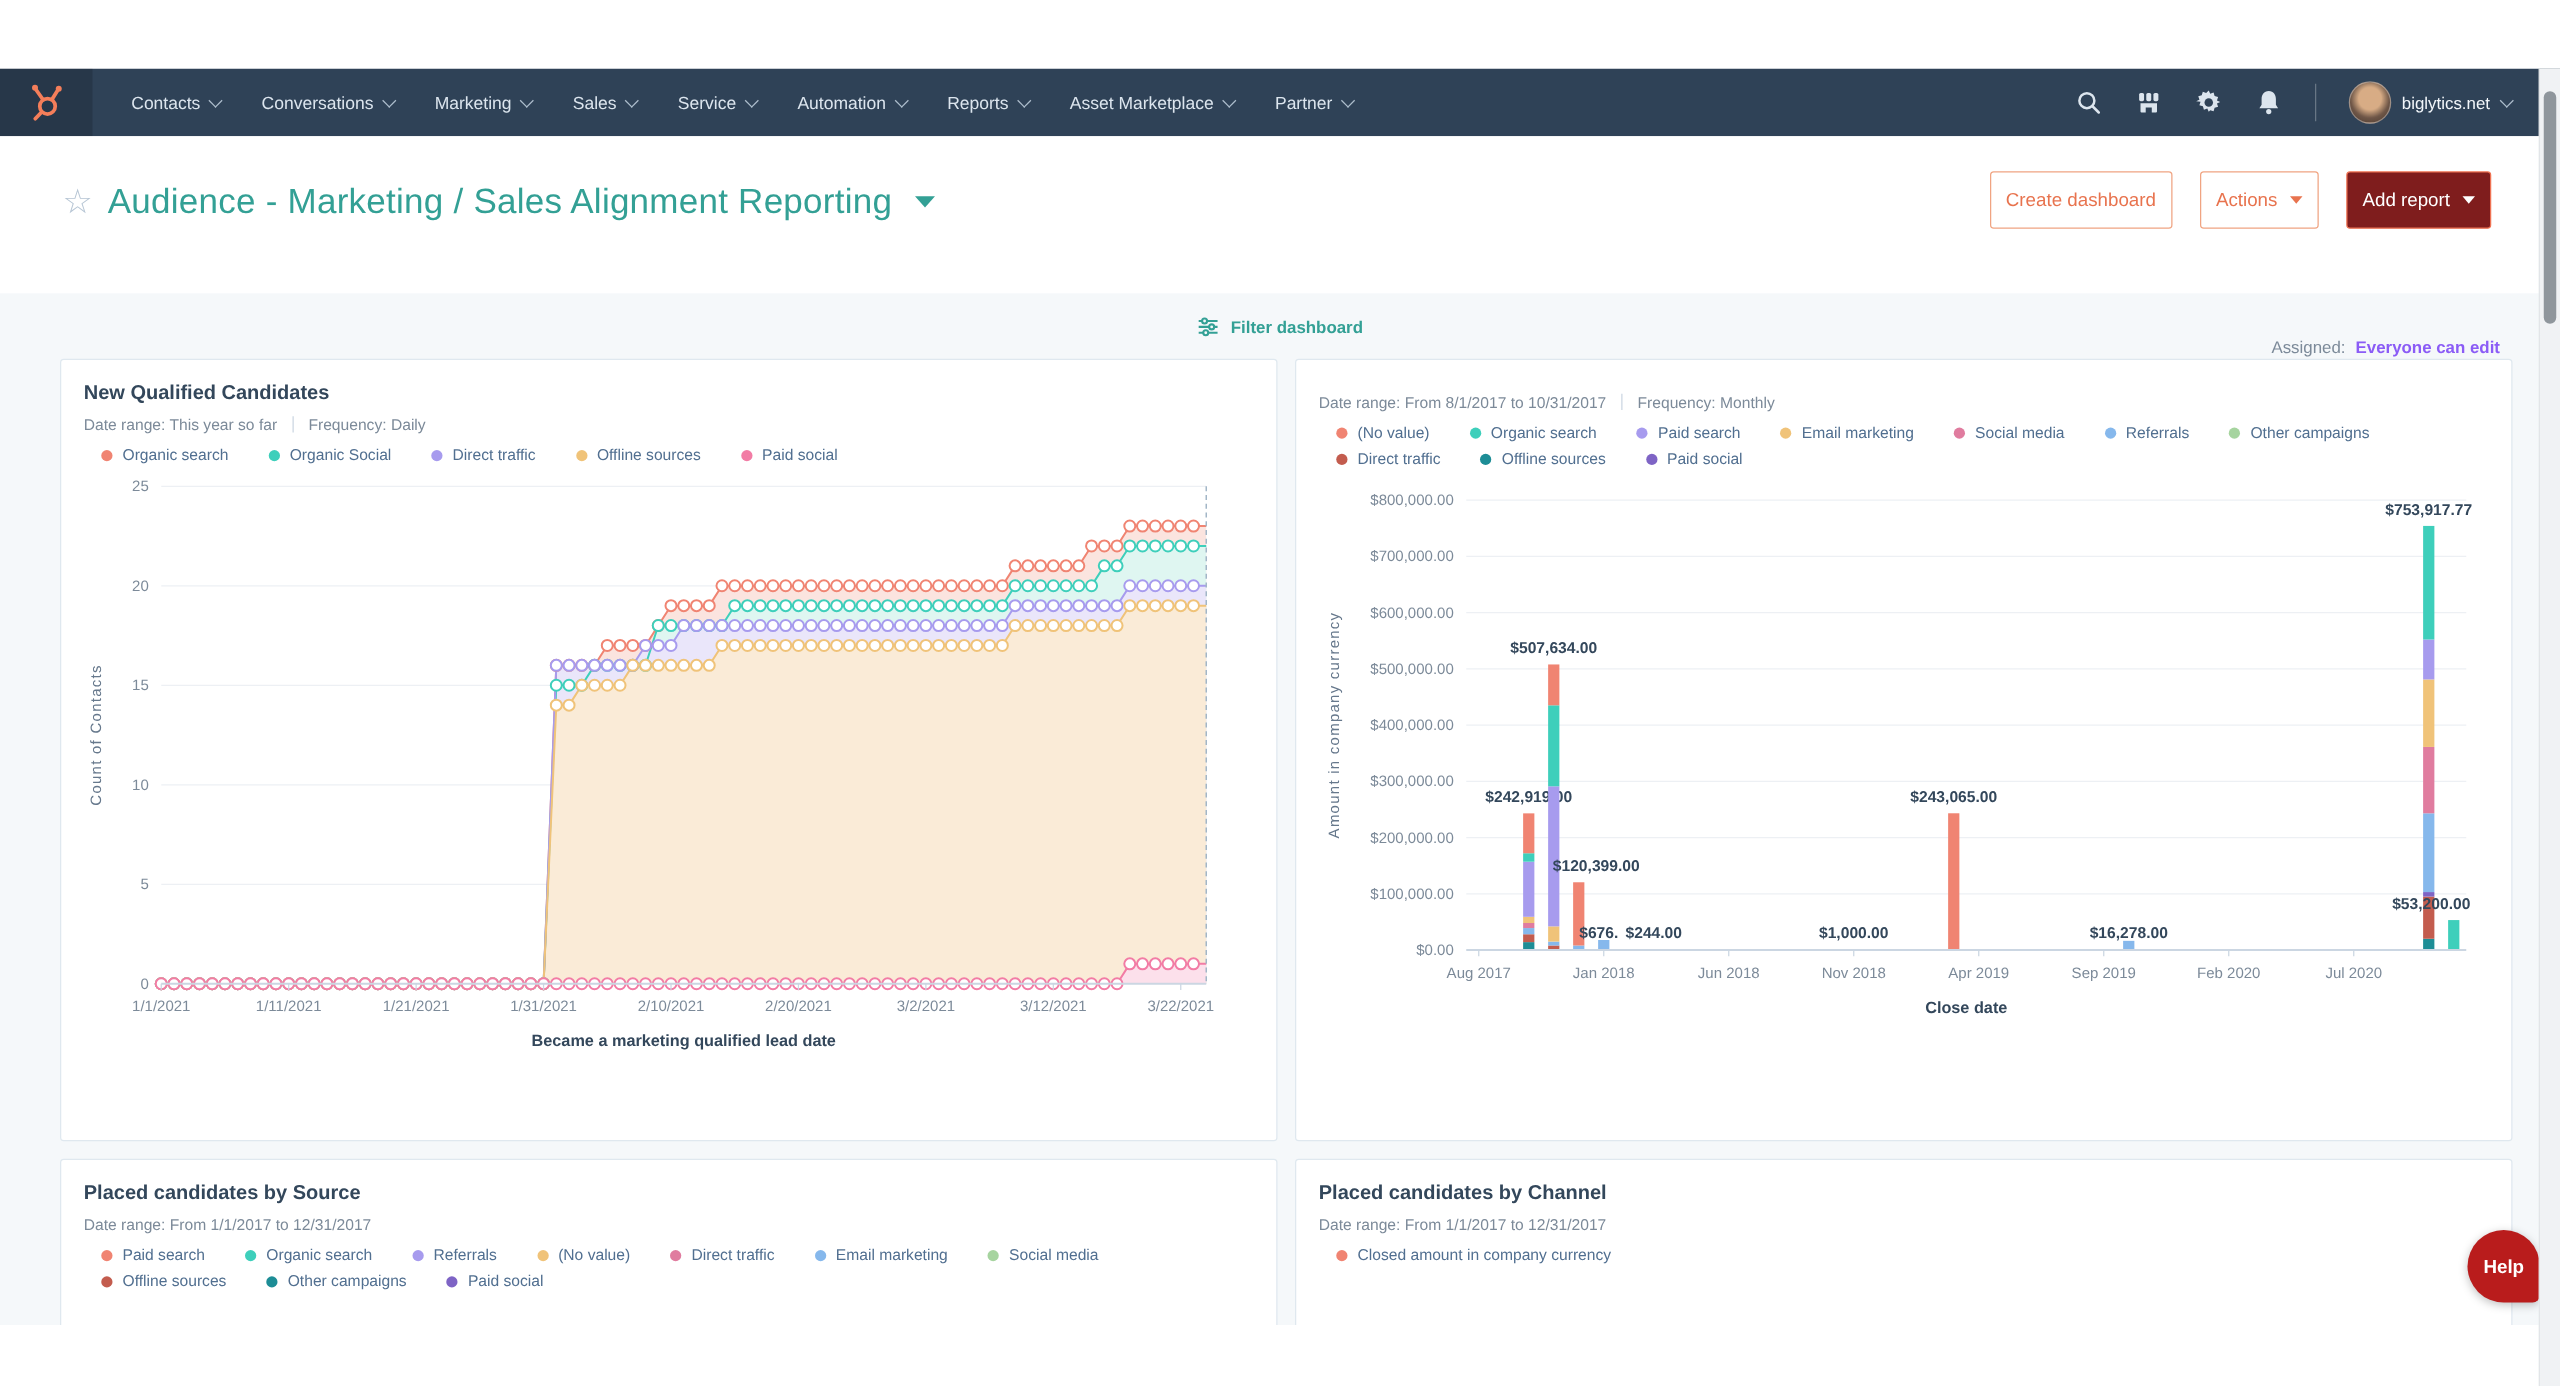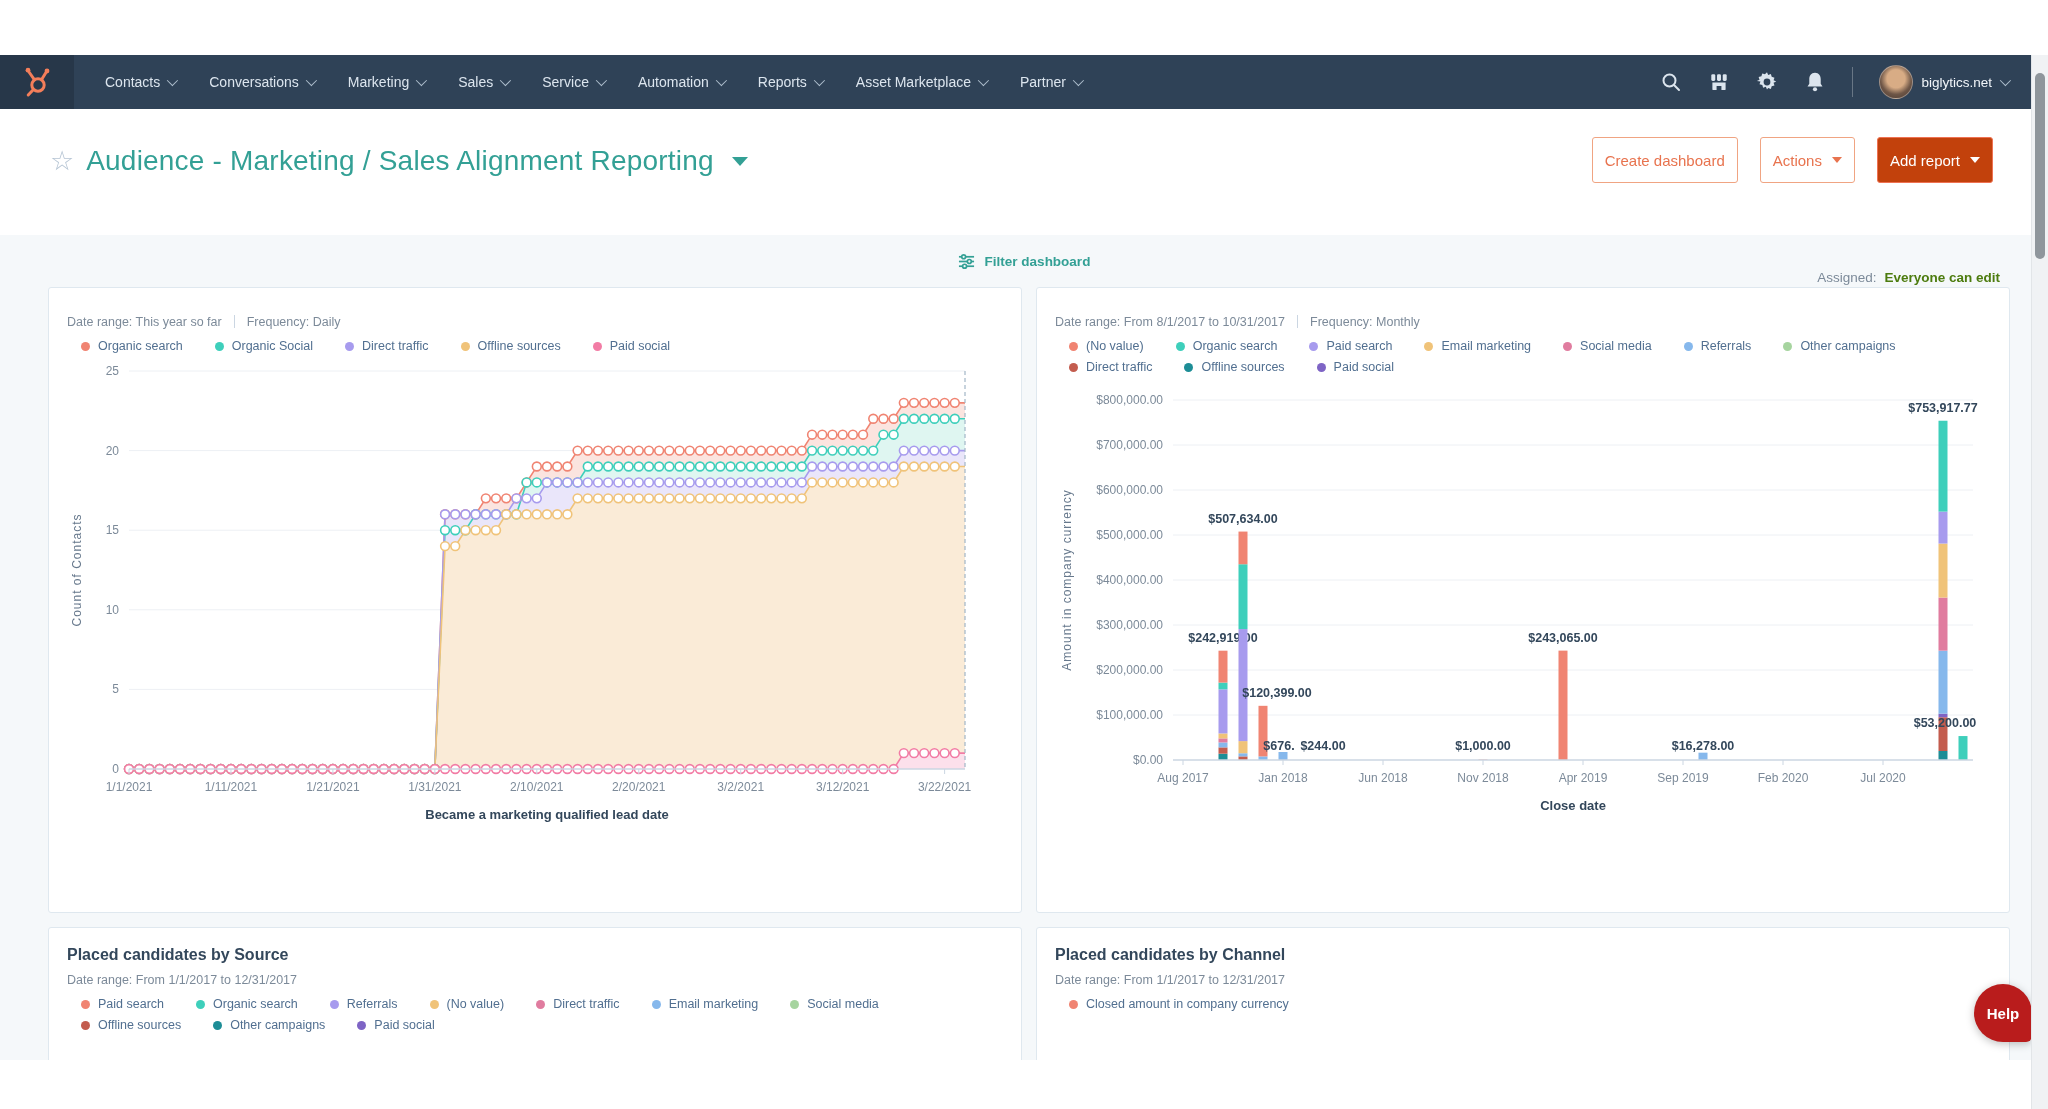--- a/index.html
+++ b/index.html
@@ -21,29 +21,29 @@
   
   .page-header{position:absolute;top:109px;left:0;width:2048px;height:126px;background:#fff;border-bottom:1px solid #E8EEF2;}
   .title-wrap{position:absolute;left:50px;top:36px;display:flex;align-items:center;gap:12px;}
   .star{font-size:27px;color:#B6C5D4;line-height:1;cursor:pointer;}
   .page-title{font-size:28px;font-weight:500;color:#33A095;letter-spacing:.2px;cursor:pointer;}
   .title-caret{width:0;height:0;border-left:8px solid transparent;border-right:8px solid transparent;border-top:9px solid #33A095;margin-left:6px;cursor:pointer;}
   .header-buttons{position:absolute;right:55px;top:28px;display:flex;gap:22px;}
   .btn{height:46px;border-radius:3px;font-size:15px;display:flex;align-items:center;justify-content:center;gap:10px;
        padding:0 12px;cursor:pointer;box-sizing:border-box;font-family:inherit;}
   .btn-outline{background:#fff;border:1px solid #F0A482;color:#E8734E;}
-  .btn-primary{background:#c2410c;border:1px solid #EF7252;color:#fff;font-weight:500;}
+  .btn-primary{background:#7f1d1d;border:1px solid #EF7252;color:#fff;font-weight:500;}
   .caret-orange{width:0;height:0;border-left:5.5px solid transparent;border-right:5.5px solid transparent;border-top:6.5px solid #E8734E;}
   .caret-white{width:0;height:0;border-left:5.5px solid transparent;border-right:5.5px solid transparent;border-top:6.5px solid #fff;}
   
   .content{position:absolute;top:235px;left:0;width:2048px;height:825px;background:#F5F8FA;overflow:hidden;}
   .dash-toolbar{position:absolute;top:18px;left:48px;right:48px;display:flex;align-items:center;flex-direction:column;}
   .filter-link{display:flex;align-items:center;gap:10px;color:#33A095;font-size:13.5px;font-weight:700;cursor:pointer;}
   .assigned{margin-left:auto;font-size:13.5px;color:#7C8A99;display:flex;gap:8px;align-items:flex-start;}
-  .assigned-link{color:#4d7c0f;font-weight:700;cursor:pointer;}
+  .assigned-link{color:#8b5cf6;font-weight:700;cursor:pointer;}
   .cards{position:absolute;top:52px;left:48px;width:1952px;display:grid;grid-template-columns:1fr 1fr;gap:14px;}
   .card{background:#fff;border:1px solid #DFE8EF;border-radius:3px;box-sizing:border-box;padding:18px 14px 8px 18px;position:relative;}
   .card.tall{height:626px;}
   .card.clipped{height:240px;}
   .card-title{font-size:16px;font-weight:700;color:#33475B;cursor:pointer;}
   .card-meta{display:flex;align-items:flex-start;margin-top:9px;font-size:12.5px;color:#7C8A99;}
   .meta-sep{width:1px;height:13px;background:#CBD6E2;margin:0 12px;}
   .card-legend{margin-top:10px;margin-left:14px;display:flex;flex-direction:column;gap:7px;}
   .legend-row{display:flex;gap:32px;flex-wrap:nowrap;}
   .legend-item{display:flex;align-items:center;gap:8px;font-size:12.5px;color:#516F90;cursor:pointer;white-space:nowrap;}
@@ -190,20 +190,21 @@
       </div>
       <div class="assigned">
         <span>Assigned:</span>
         <span class="assigned-link">Everyone can edit</span>
       </div>
     </div>
 
     <div class="cards">
 
       <div class="card tall">
+        <div class="card-title">New Qualified Candidates</div>
         <div class="card-meta">
           <span>Date range: This year so far</span>
           <span class="meta-sep"></span>
           <span>Frequency: Daily</span>
         </div>
         <div class="card-legend">
             <div class="legend-row">
               <div class="legend-item">
                 <span class="legend-dot" style="background: rgb(240, 132, 114);"></span>
                 <span>Organic search</span>

